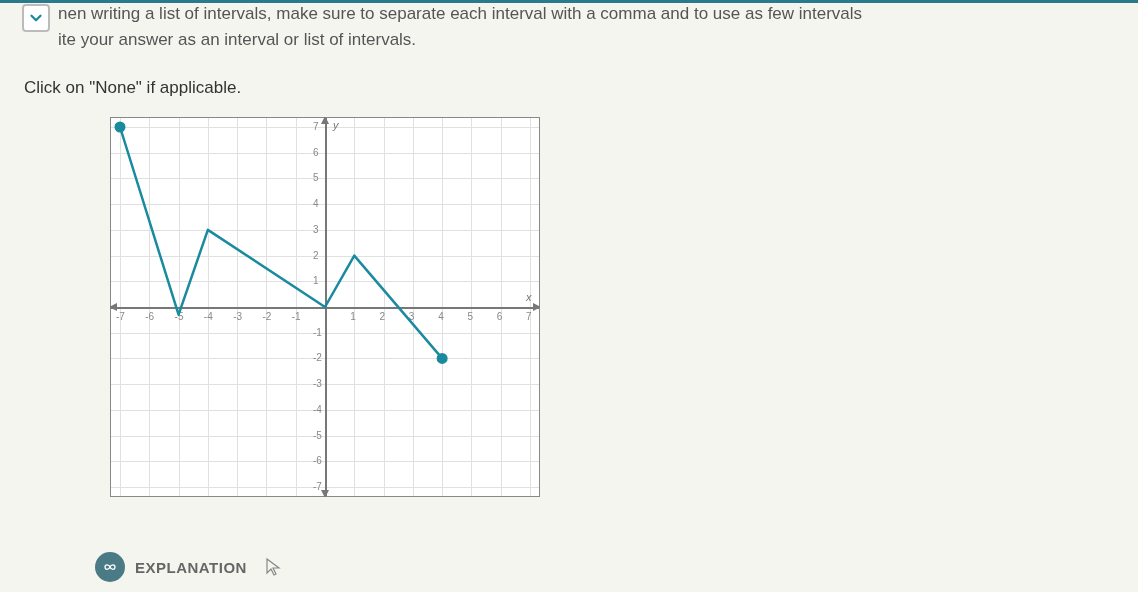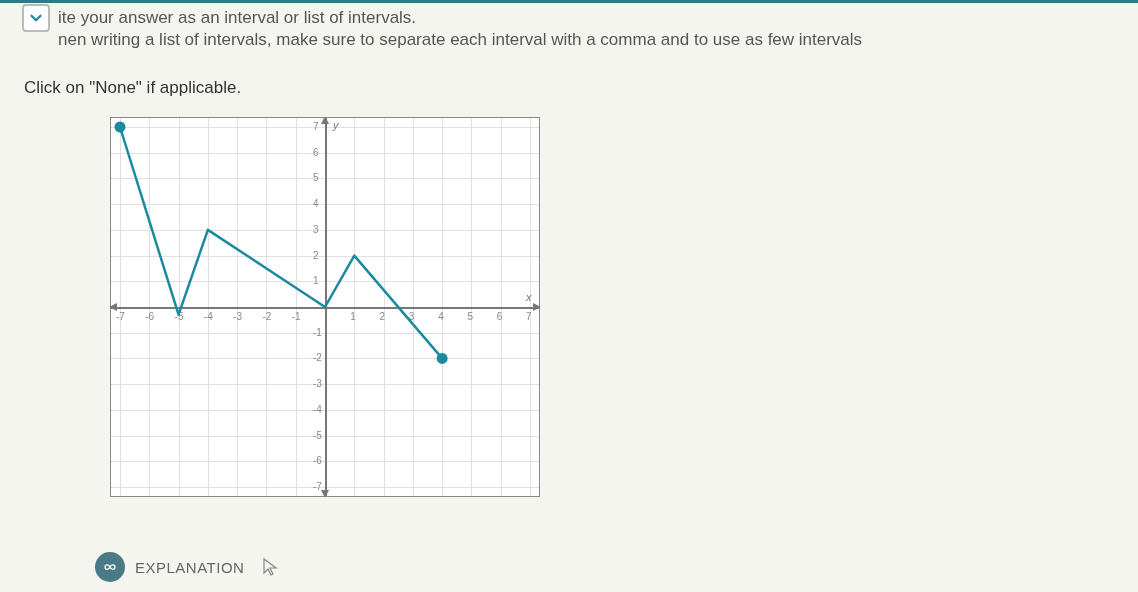--- a/index.html
+++ b/index.html
@@ -104,40 +104,41 @@
       background: #4a7a85;
       display: flex;
       align-items: center;
       justify-content: center;
     }
     .explanation-icon svg { width: 20px; height: 12px; }
     .explanation-text {
       font-size: 15px;
       color: #666;
       letter-spacing: 0.5px;
+      font-weight: bold;
     }
     .cursor-icon {
       width: 16px; height: 20px;
       margin-left: 8px;
     }
   </style>
 </head>
 <body>
 
 <div class="top-bar"></div>
 
 <div class="checkmark-badge">
   <svg viewBox="0 0 24 24" fill="none" stroke="#1a8a9e" stroke-width="3" stroke-linecap="round" stroke-linejoin="round">
     <polyline points="6 9 12 15 18 9"></polyline>
   </svg>
 </div>
 
 <div class="content">
+  <div class="instruction-line">nen writing a list of intervals, make sure to separate each interval with a comma and to use as few intervals</div>
   <div class="instruction-line first">ite your answer as an interval or list of intervals.</div>
-  <div class="instruction-line">nen writing a list of intervals, make sure to separate each interval with a comma and to use as few intervals</div>
   <div class="instruction-line click">Click on "None" if applicable.</div>
 
   <div class="graph-area">
     <div class="graph-border"></div>
     <div id="grid-container">
         <div class="grid-line-v" style="left: 10px;"></div>
         <div class="grid-line-v" style="left: 39.2857px;"></div>
         <div class="grid-line-v" style="left: 68.5714px;"></div>
         <div class="grid-line-v" style="left: 97.8571px;"></div>
         <div class="grid-line-v" style="left: 127.143px;"></div>

